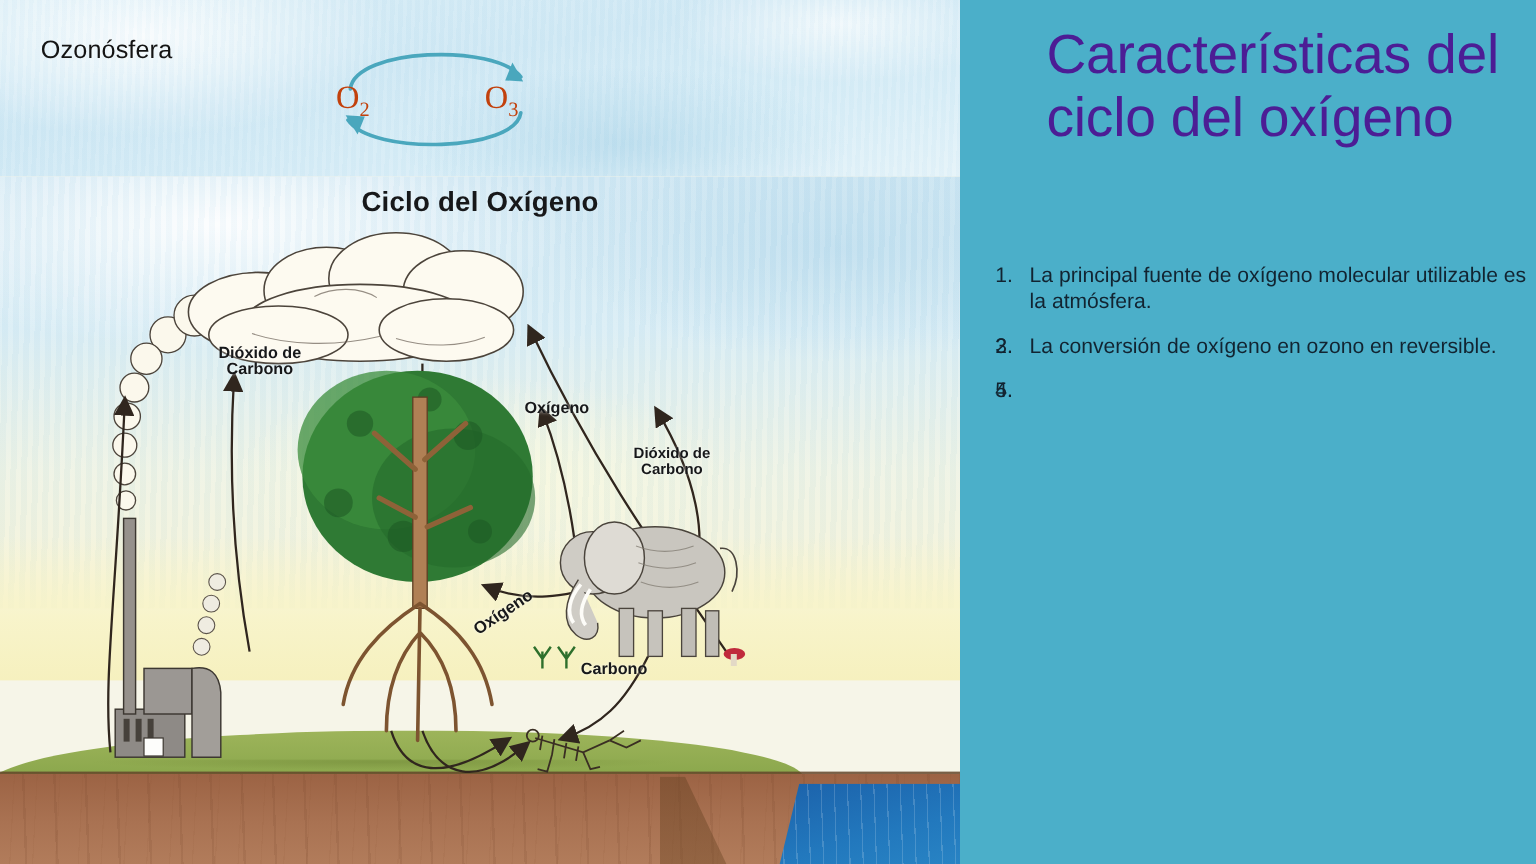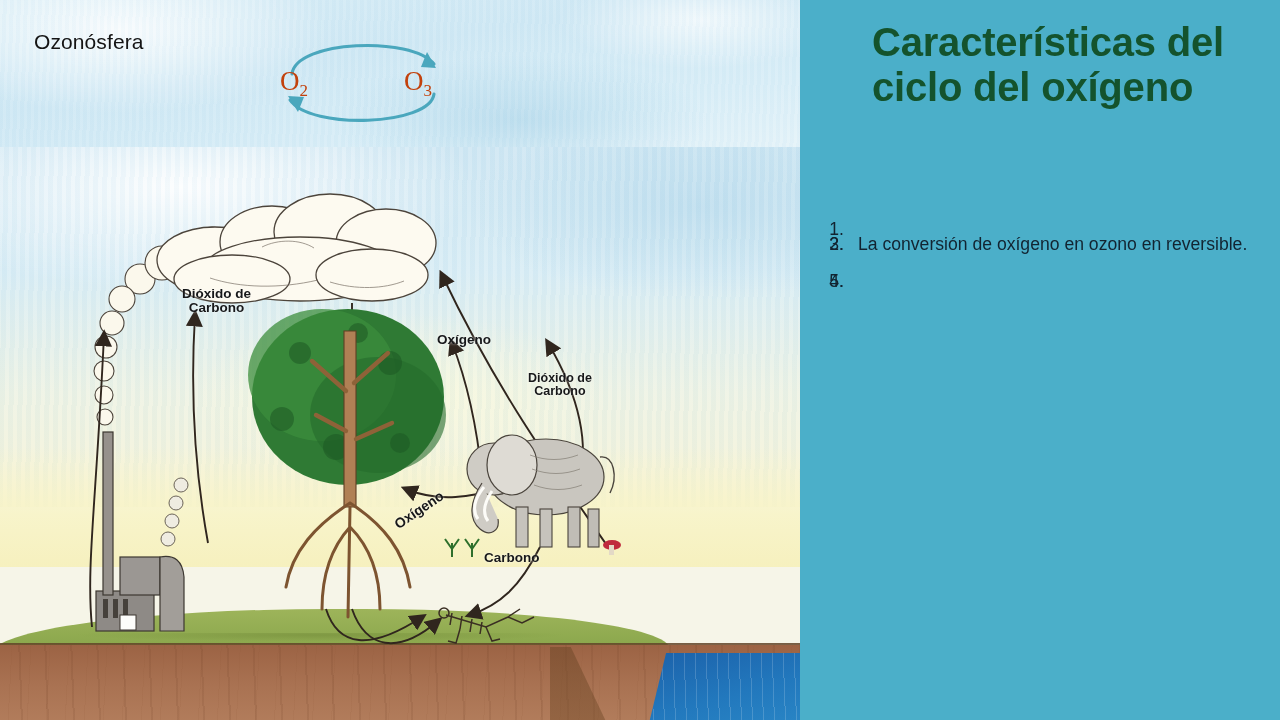--- a/index.html
+++ b/index.html
@@ -171,23 +171,23 @@
   #right-pane {
     position: absolute;
     left: 800px; top: 0;
     width: 480px; height: 720px;
     background: #4bafc9;
   }
   #panel-title {
     position: absolute;
     left: 72px; top: 20px;
     width: 390px;
-    color: #14532d;
-    font-size: 40px;
-    font-weight: bold;
+    color: #4c1d95;
+    font-size: 46px;
+    font-weight: normal;
     line-height: 1.12;
     letter-spacing: -.2px;
   }
   #bullet-list {
     position: absolute;
     left: 12px; top: 218px;
     width: 466px;
     margin: 0; padding: 0;
     list-style: none;
   }
@@ -354,37 +354,39 @@
 
         <g stroke="#3a2e23" stroke-width="1.5" fill="none">
           <path d="M446 468 L486 480 L508 470"></path>
           <path d="M452 466 L450 478 M462 469 L460 482 M472 472 L470 485 M482 475 L480 487"></path>
           <circle cx="444" cy="466" r="5"></circle>
           <path d="M508 470 L522 476 L534 470 M508 470 L520 462"></path>
           <path d="M486 480 L492 494 L500 492 M460 482 L456 496 L448 494"></path>
         </g>
       </svg>
 
+      <div class="i-title">Ciclo del Oxígeno</div>
 
       <div class="i-label" id="lbl-co2-left">Dióxido de
 Carbono</div>
       <div class="i-label" id="lbl-o2-right">Oxígeno</div>
       <div class="i-label" id="lbl-co2-right">Dióxido de
 Carbono</div>
       <div class="i-label rot" id="lbl-o2-low">Oxígeno</div>
       <div class="i-label" id="lbl-nitratos">Carbono</div>
     </div>
   </div>
 
   <div id="right-pane">
     <div id="panel-title">Características del ciclo del oxígeno</div>
 
     <ul id="bullet-list">
       <li>
         <span class="num">1.</span>
+        <span>La principal fuente de oxígeno molecular utilizable es la atmósfera.</span>
       </li>
       <li>
         <span class="num">2.</span>
       </li>
       <li>
         <span class="num">3.</span>
         <span>La conversión de oxígeno en ozono en reversible.</span>
       </li>
       <li>
         <span class="num">4.</span>

